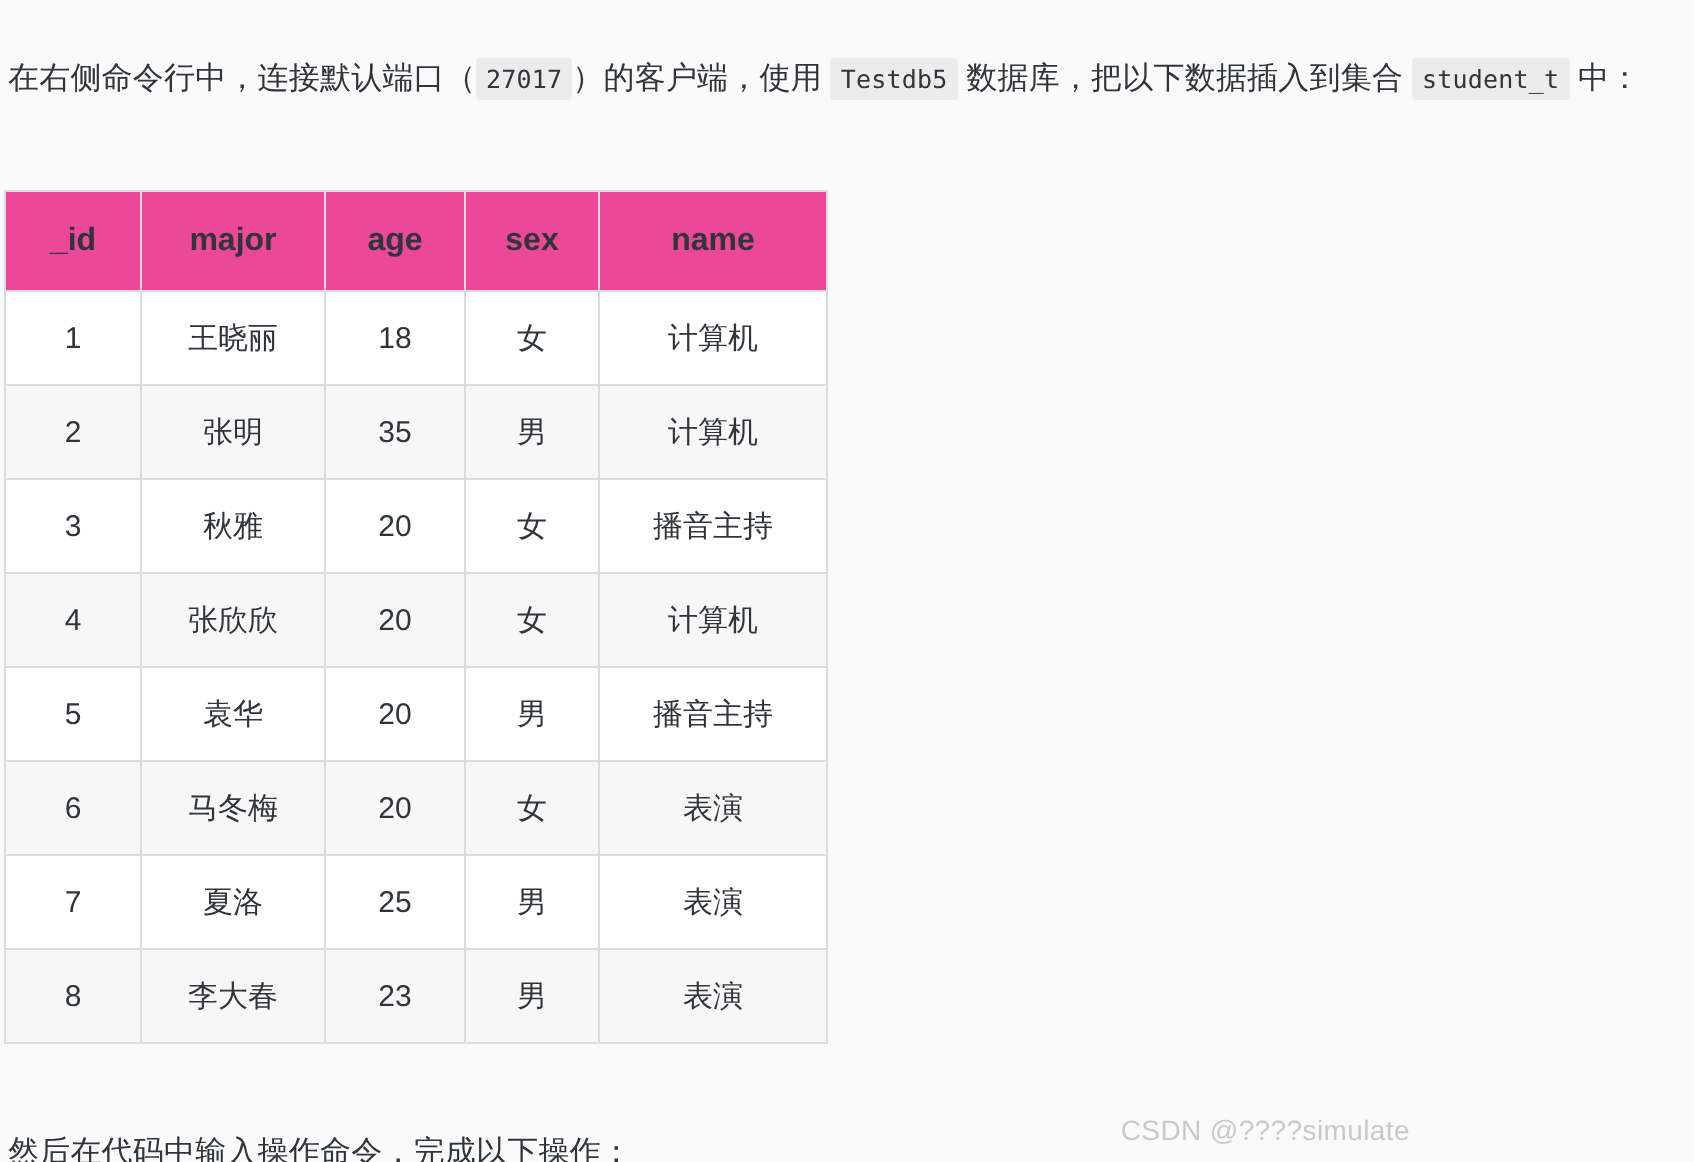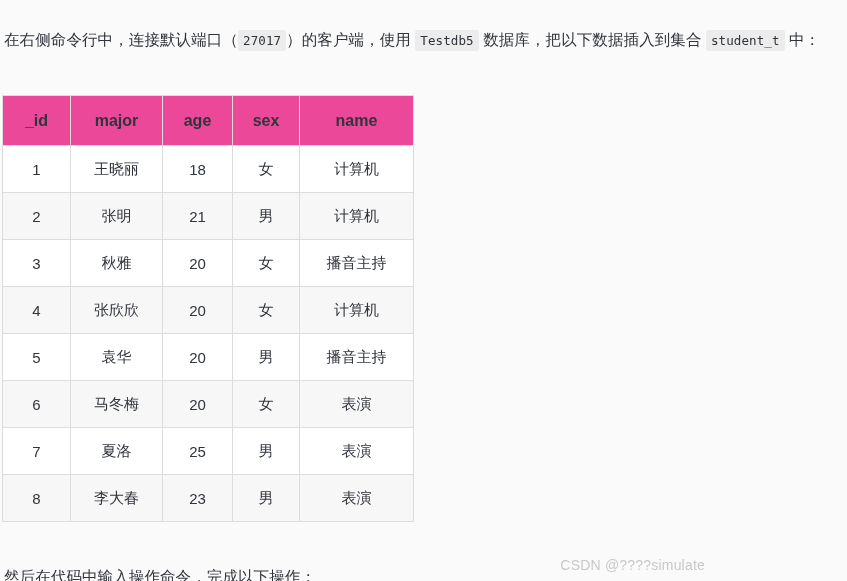--- a/index.html
+++ b/index.html
@@ -145,21 +145,21 @@
           <tr>
             <td>1</td>
             <td>王晓丽</td>
             <td>18</td>
             <td>女</td>
             <td>计算机</td>
           </tr>
           <tr>
             <td>2</td>
             <td>张明</td>
-            <td>21</td>
+            <td>35</td>
             <td>男</td>
             <td>计算机</td>
           </tr>
           <tr>
             <td>3</td>
             <td>秋雅</td>
             <td>20</td>
             <td>女</td>
             <td>播音主持</td>
           </tr>

